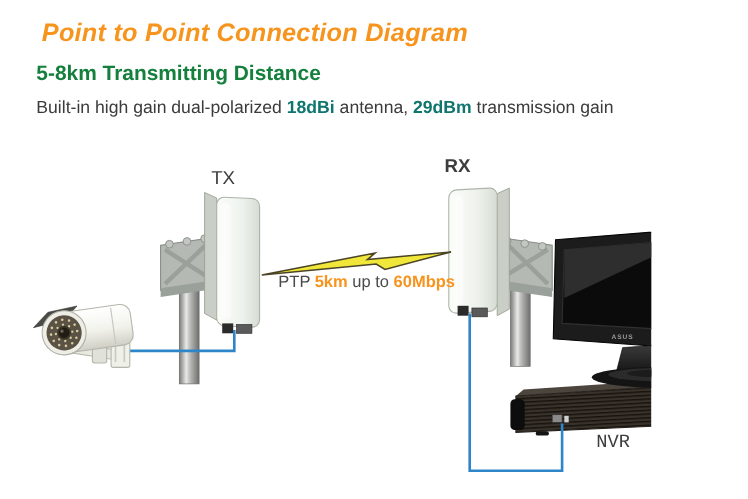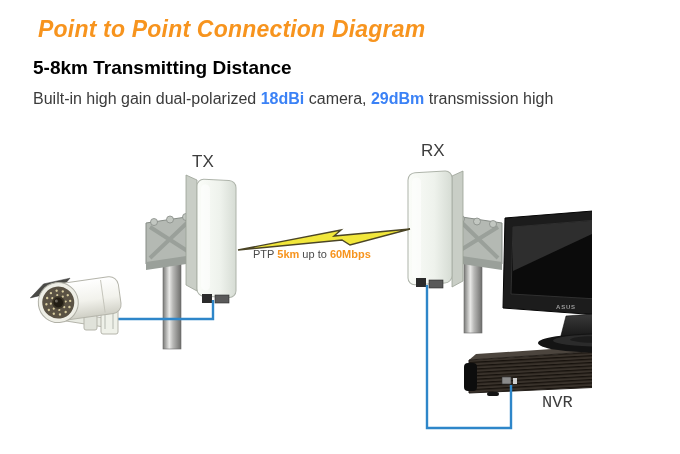--- a/index.html
+++ b/index.html
@@ -5,27 +5,27 @@
   html,body { margin:0; padding:0; background:#fff; }
   .stage {
     position:relative; width:592px; height:454px; background:#ffffff;
     font-family:"Liberation Sans", sans-serif; overflow:hidden;
   }
   .abs { position:absolute; white-space:nowrap; }
   .title {
     left:38px; top:16px; font-size:23px; font-weight:800; font-style:italic;
     color:#f7941e; letter-spacing:0.2px;
   }
-  .subtitle { left:33px; top:57px; font-size:19px; font-weight:700; color:#000000; }
+  .subtitle { left:33px; top:57px; font-size:19px; font-weight:700; color:#15803d; }
   .desc { left:33px; top:90px; font-size:16px; color:#3b3b3b; }
-  .desc b { color:#3b82f6; }
+  .desc b { color:#0f766e; }
   .devlabel { font-size:17px; color:#3d3d3d; }
   .tx-label { left:192px; top:152px; }
-  .rx-label { left:421px; top:141px; }
-  .ptp { left:253px; top:248px; font-size:11px; color:#4a4a4a; }
+  .rx-label { left:404px; top:141px;font-weight:bold; }
+  .ptp { left:253px; top:248px; font-size:15px; color:#4a4a4a; }
   .ptp .hl { color:#f7941e; font-weight:700; }
   .ipcam-label { left:55px; top:347px; letter-spacing:1.5px; }
   .nvr-label { left:542px; top:393px;font-family:Liberation Mono, monospace; }
   .asus { left:556px; top:304px; font-size:6px; color:#9a9a9a; letter-spacing:0.8px; font-weight:700; }
   svg { position:absolute; left:0; top:0; }
 </style>
 </head>
 <body>
 
 <div class="stage">
@@ -167,21 +167,21 @@
             <circle cx="63.3" cy="294.2" r="1.1"></circle>
         </g>
         <circle cx="58" cy="299.5" r="5.5" fill="#221d14" stroke="#3c3628" stroke-width="1.5"></circle>
         <circle cx="56.3" cy="297.8" r="1.5" fill="#6a645a"></circle>
       </g>
     </g>
   </svg>
 
   <div class="abs title">Point to Point Connection Diagram</div>
   <div class="abs subtitle">5-8km Transmitting Distance</div>
-  <div class="abs desc"><span>Built-in high gain dual-polarized </span><b>18dBi</b><span> camera, </span><b>29dBm</b><span> transmission high</span></div>
+  <div class="abs desc"><span>Built-in high gain dual-polarized </span><b>18dBi</b><span> antenna, </span><b>29dBm</b><span> transmission gain</span></div>
 
   <div class="abs devlabel tx-label">TX</div>
   <div class="abs devlabel rx-label">RX</div>
 
   <div class="abs ptp"><span>PTP </span><span class="hl">5km</span><span> up to </span><span class="hl">60Mbps</span></div>
 
   <div class="abs devlabel nvr-label">NVR</div>
   <div class="abs asus">ASUS</div>
 
 </div>

